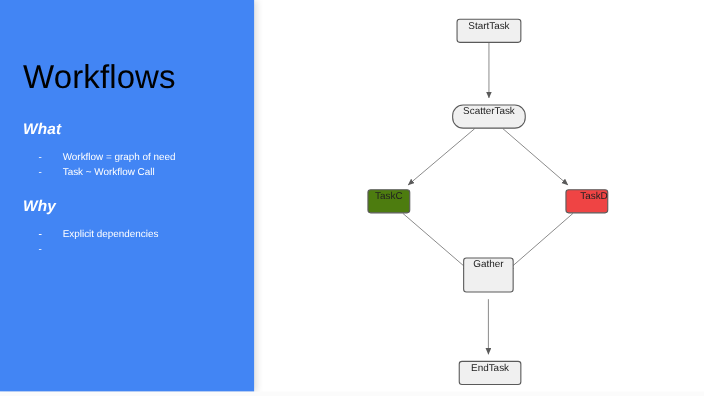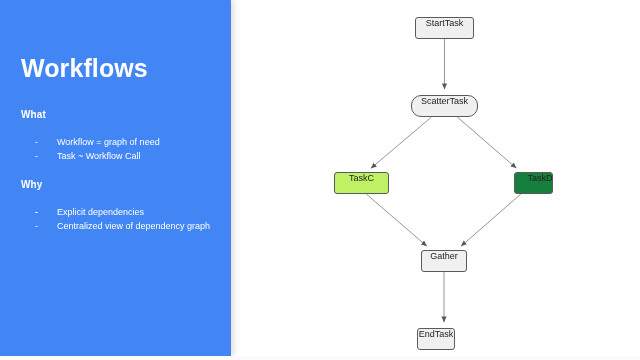--- a/index.html
+++ b/index.html
@@ -24,36 +24,37 @@
     width: 231px;
     height: 356px;
     background: #4285F4;
     box-shadow: 3px 0 6px rgba(0,0,0,0.13);
     z-index: 2;
   }
   #panel-title {
     position: absolute;
     left: 21px;
     top: 56px;
-    font-size: 25px;
-    font-weight: 700;
-    color: #ffffff;
+    font-size: 30px;
+    font-weight: 400;
+    color: #000000;
     letter-spacing: 0.1px;
     line-height: 1;
     white-space: nowrap;
   }
   .section-heading {
     position: absolute;
     left: 21px;
-    font-size: 10px;
+    font-size: 14px;
     font-weight: bold;
     color: #ffffff;
     letter-spacing: 0.1px;
     line-height: 1;
     white-space: nowrap;
+    font-style: italic;
   }
   #heading-what { top: 110px; }
   #heading-why  { top: 180px; }
 
   .bullet-list {
     position: absolute;
     left: 21px;
     width: 200px;
     margin: 0;
     padding: 0;
@@ -148,21 +149,20 @@
     <ul class="bullet-list" id="list-why">
       <li class="bullet-item">
         <span class="dash">-</span>
       </li>
       <li class="bullet-item">
         <span class="dash">-</span>
         <span>Explicit dependencies</span>
       </li>
       <li class="bullet-item">
         <span class="dash">-</span>
-        <span>Centralized view of dependency graph</span>
       </li>
     </ul>
   </div>
 
   <div id="diagram-canvas">
 
     <svg id="diagram-svg" width="409" height="356" viewBox="0 0 409 356">
       <defs>
         <marker id="arrowhead" markerWidth="7" markerHeight="7" refX="5.6" refY="2.6" orient="auto" markerUnits="userSpaceOnUse">
           <path d="M0,0 L6,2.6 L0,5.2 z" fill="#5a5a5a"></path>
@@ -179,31 +179,31 @@
     </svg>
 
     <div class="node-box" style="left: 184px; top: 17px; width: 59px; height: 22px; background: rgb(240, 240, 240); border-color: rgb(90, 90, 90);">
         <span>StartTask</span>
       </div>
 
     <div class="node-box" style="left: 180px; top: 95px; width: 67px; height: 22px; background: rgb(240, 240, 240); border-color: rgb(90, 90, 90); border-radius: 10px;">
         <span>ScatterTask</span>
       </div>
 
-    <div class="node-box" style="left: 103px; top: 172px; width: 55px; height: 22px; background: #bef264; border-color: rgb(90, 90, 90);">
+    <div class="node-box" style="left: 103px; top: 172px; width: 39px; height: 22px; background: #4d7c0f; border-color: rgb(90, 90, 90);">
         <span>TaskC</span>
       </div>
 
-    <div class="node-box" style="left: 283px; top: 172px; width: 39px; height: 22px; background: #15803d; border-color: rgb(90, 90, 90); padding-left: 13px;">
+    <div class="node-box" style="left: 283px; top: 172px; width: 39px; height: 22px; background: #ef4444; border-color: rgb(90, 90, 90); padding-left: 13px;">
         <span>TaskD</span>
       </div>
 
-    <div class="node-box" style="left: 190px; top: 250px; width: 46px; height: 22px; background: rgb(240, 240, 240); border-color: rgb(90, 90, 90);">
+    <div class="node-box" style="left: 190px; top: 234px; width: 46px; height: 32px; background: rgb(240, 240, 240); border-color: rgb(90, 90, 90);">
         <span>Gather</span>
       </div>
 
-    <div class="node-box" style="left: 186px; top: 328px; width: 38px; height: 22px; background: rgb(240, 240, 240); border-color: rgb(90, 90, 90);">
+    <div class="node-box" style="left: 186px; top: 328px; width: 57px; height: 22px; background: rgb(240, 240, 240); border-color: rgb(90, 90, 90);">
         <span>EndTask</span>
       </div>
   </div>
 
   <div id="bottom-strip"></div>
 </div>
 
 </body></html>

